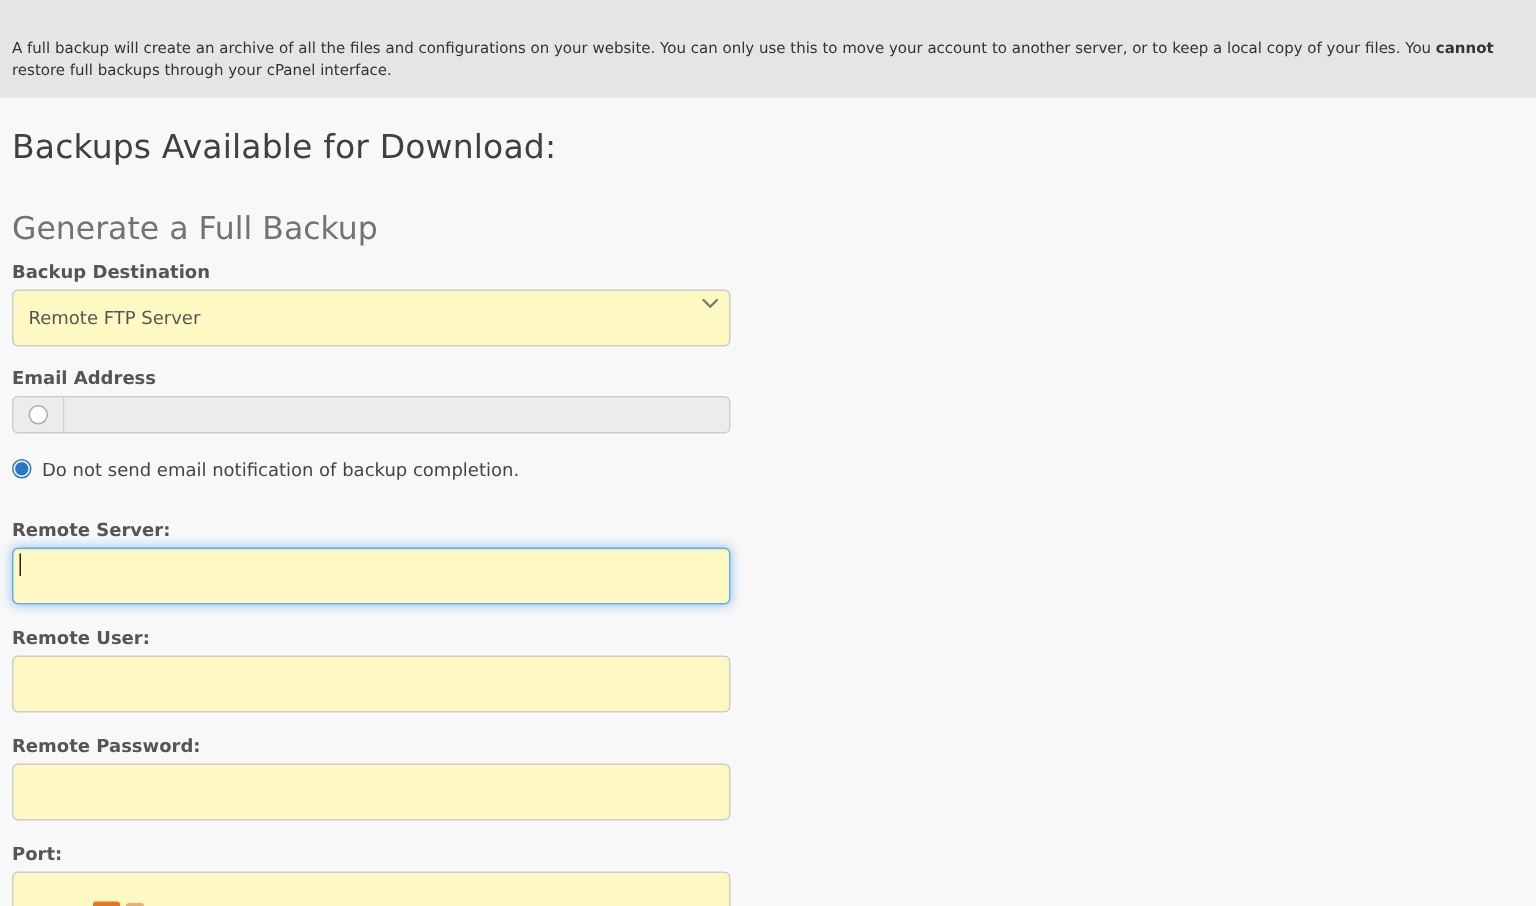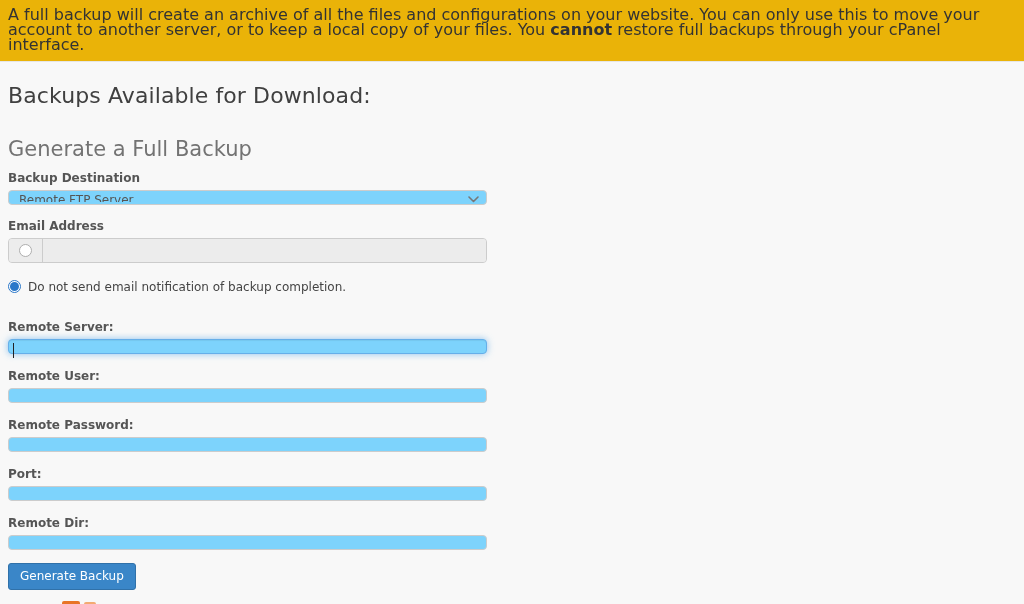--- a/index.html
+++ b/index.html
@@ -6,24 +6,24 @@
   html, body {
     width: 1024px; height: 604px;
     background: #f8f8f8;
     font-family: "DejaVu Sans", "Liberation Sans", sans-serif;
     color: #555;
     overflow: hidden;
     position: relative;
   }
   
   .banner {
-    background: #eab308;
+    background: #e5e5e5;
     border-bottom: 1px solid #e6e6e6;
-    padding: 7px 10px 9px 8px;
-    font-size: 16px;
+    padding: 25px 10px 9px 8px;
+    font-size: 10px;
     line-height: 15px;
     color: #333;
     max-width: 1024px;
   }
   .banner b { font-weight: bold; }
   
   h1.page-title {
     font-size: 22px;
     font-weight: 400;
     color: #404040;
@@ -42,26 +42,26 @@
   label.ctl-label {
     display: block;
     font-size: 12px;
     font-weight: bold;
     color: #555;
     margin-bottom: 5px;
   }
   .form-control {
     display: block;
     width: 100%;
-    height: 15px;
+    height: 38px;
     padding: 2px 10px;
     font-size: 12px;
     font-family: "DejaVu Sans", "Liberation Sans", sans-serif;
     color: #555;
-    background: #7dd3fc;
+    background: #fef9c3;
     border: 1px solid #ccc;
     border-radius: 4px;
     outline: none;
   }
   .form-control:disabled, .form-control.disabled {
     background: #ececec;
     color: #888;
   }
   .form-control.focused {
     border-color: #66afe9;

